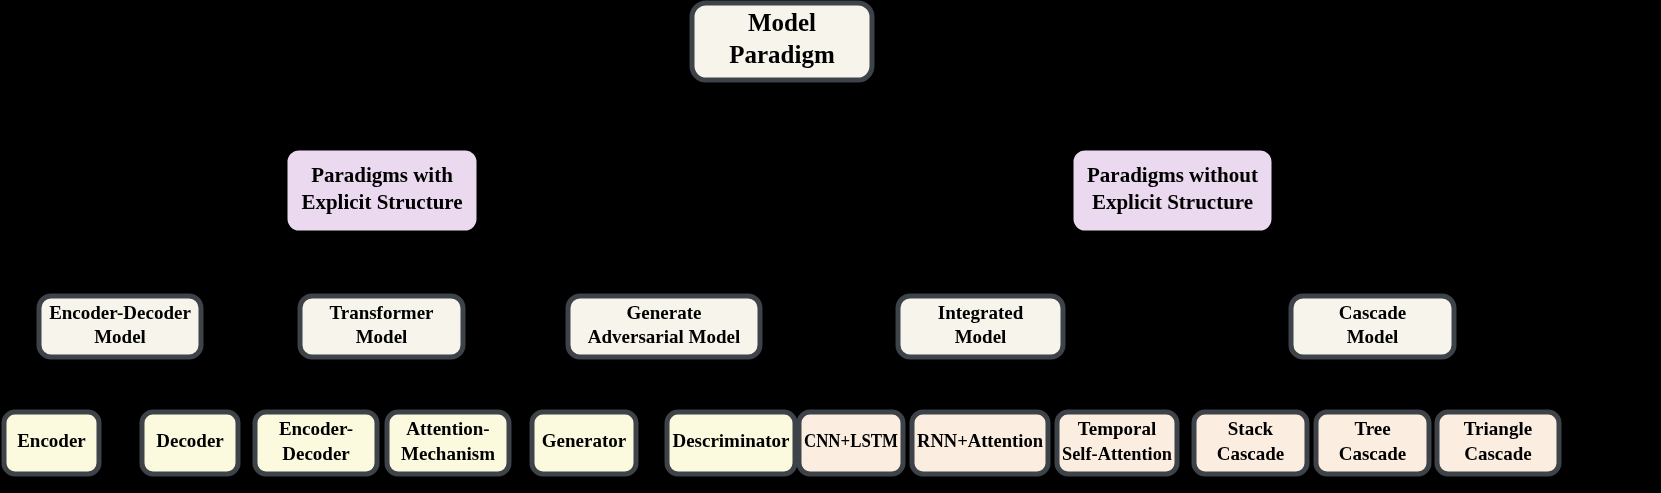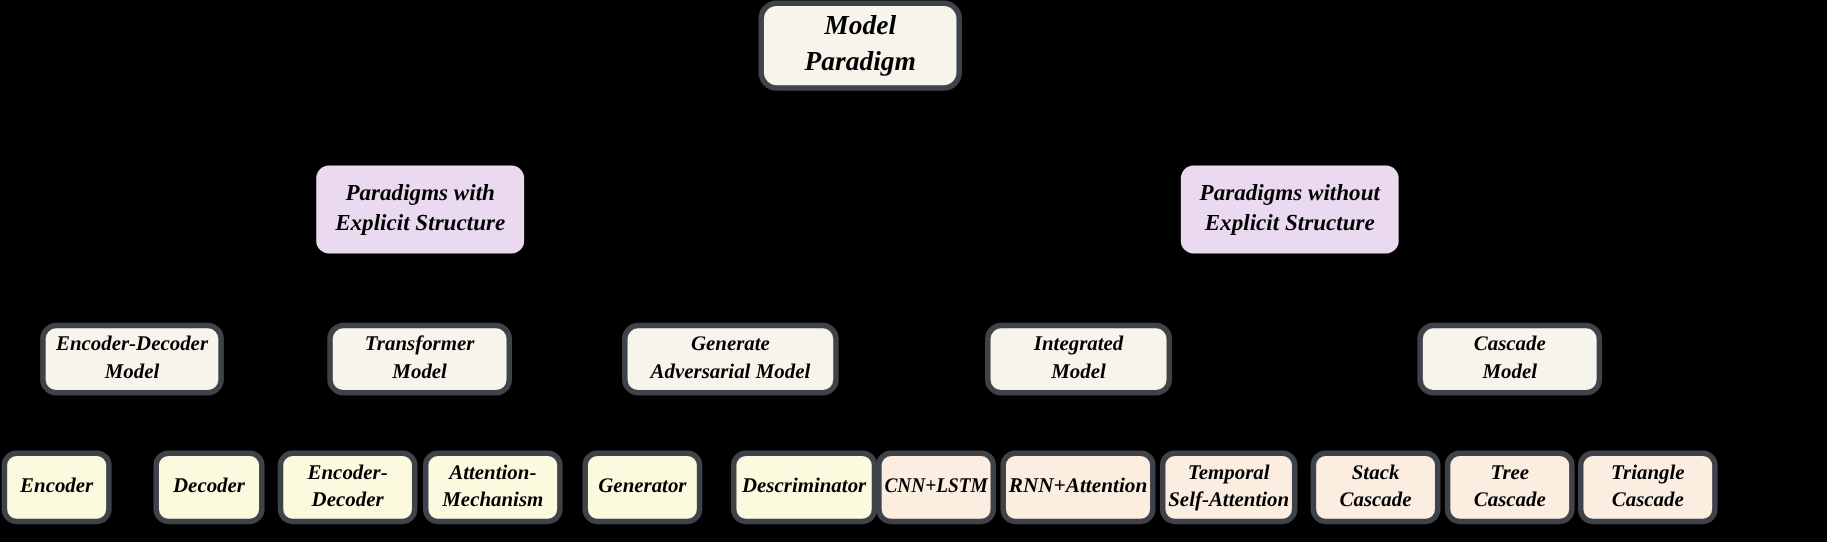--- a/index.html
+++ b/index.html
@@ -8,21 +8,20 @@
     padding: 0;
     background: #000000;
   }
   #canvas-root {
     position: relative;
     width: 1661px;
     height: 493px;
     background: #000000;
     overflow: hidden;
     font-family: "Liberation Serif", "DejaVu Serif", serif;
-    font-style: italic;
   }
   #diagram-svg {
     position: absolute;
     left: 0;
     top: 0;
     width: 1661px;
     height: 493px;
     display: block;
   }
   .node-rect {

